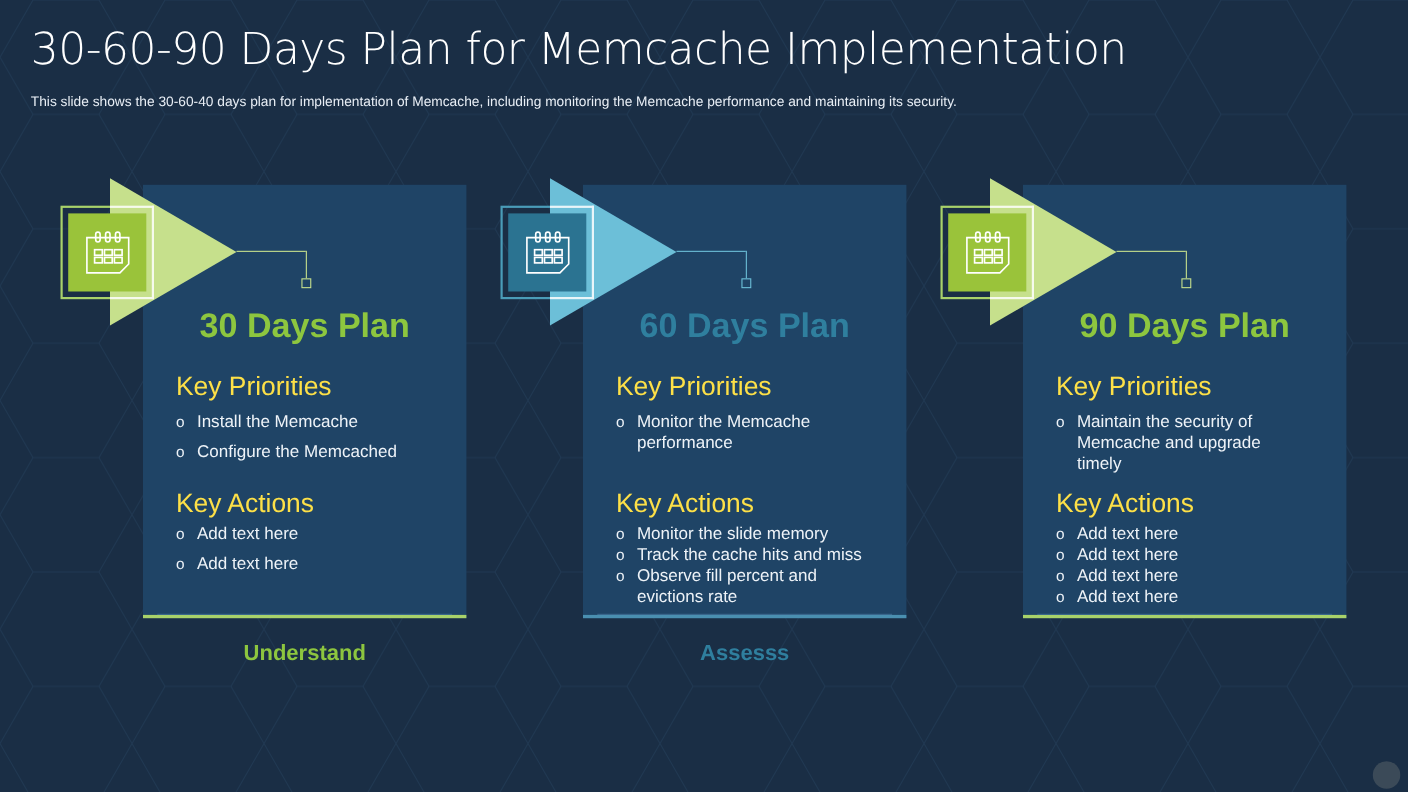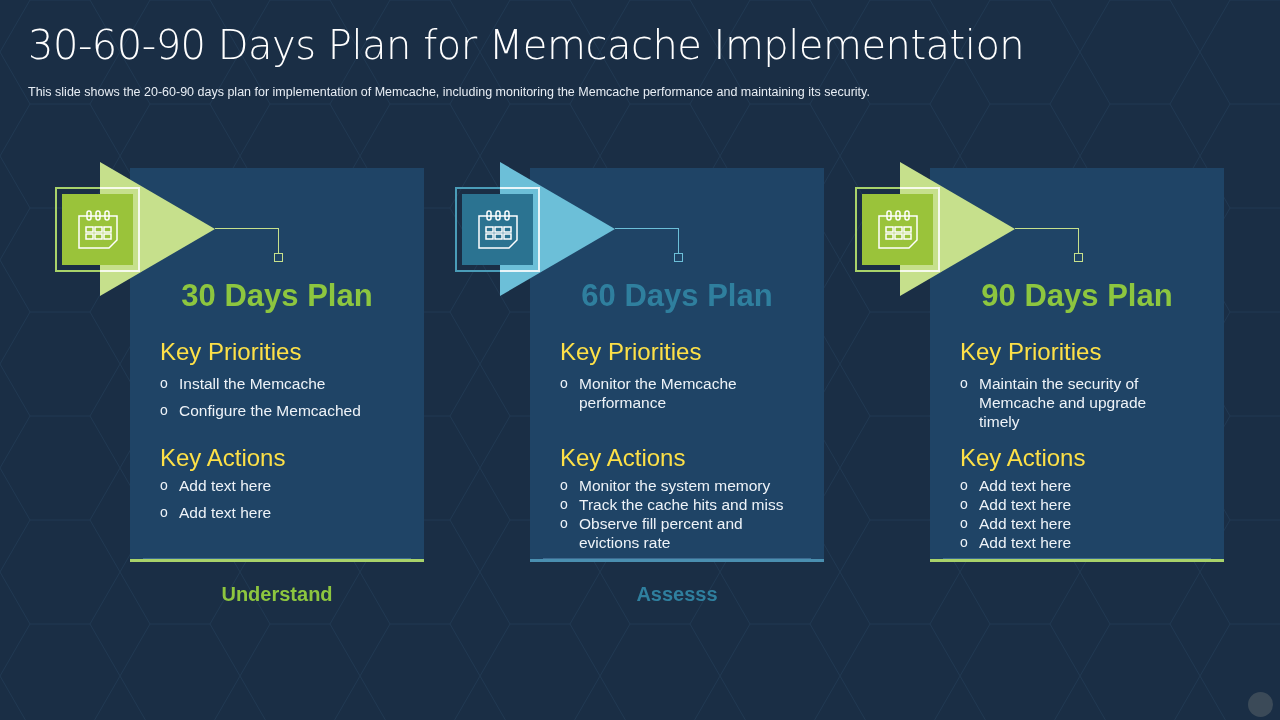--- a/index.html
+++ b/index.html
@@ -146,21 +146,21 @@
 <svg class="hex-bg" width="1280" height="720" xmlns="http://www.w3.org/2000/svg">
   <defs>
     <pattern id="hex" width="120" height="104" patternUnits="userSpaceOnUse">
       <path d="M30 0 L90 0 L120 52 L90 104 L30 104 L0 52 Z" fill="none" stroke="#3f6a8f" stroke-width="1"></path>
     </pattern>
   </defs>
   <rect width="1280" height="720" fill="url(#hex)"></rect>
 </svg>
 
 <div class="title">30-60-90 Days Plan for Memcache Implementation</div>
-<div class="subtitle">This slide shows the 20-60-90  days plan for implementation of Memcache, including monitoring the Memcache performance  and maintaining its security.</div>
+<div class="subtitle">This slide shows the 30-60-40  days plan for implementation of Memcache, including monitoring the Memcache performance  and maintaining its security.</div>
 
 <div class="col green" style="left:40px;">
   <div class="card">
     <div class="card-title">30 Days Plan</div>
     <div class="section" style="top:170px;">
       <div class="section-heading">Key Priorities</div>
       <ul class="bullets spaced">
         <li>
             <span class="bullet">o</span>
             <span>Install  the Memcache</span>
@@ -219,21 +219,21 @@
             <span class="bullet">o</span>
             <span>Monitor the Memcache performance</span>
           </li>
       </ul>
     </div>
     <div class="section" style="top:276px;">
       <div class="section-heading" style="margin-bottom:4px;">Key Actions</div>
       <ul class="bullets" style="width:250px;">
         <li>
             <span class="bullet">o</span>
-            <span>Monitor the system memory</span>
+            <span>Monitor the slide memory</span>
           </li>
         <li>
             <span class="bullet">o</span>
             <span>Track the cache hits and miss</span>
           </li>
         <li style="width:210px;">
             <span class="bullet">o</span>
             <span>Observe fill percent and evictions rate</span>
           </li>
       </ul>

